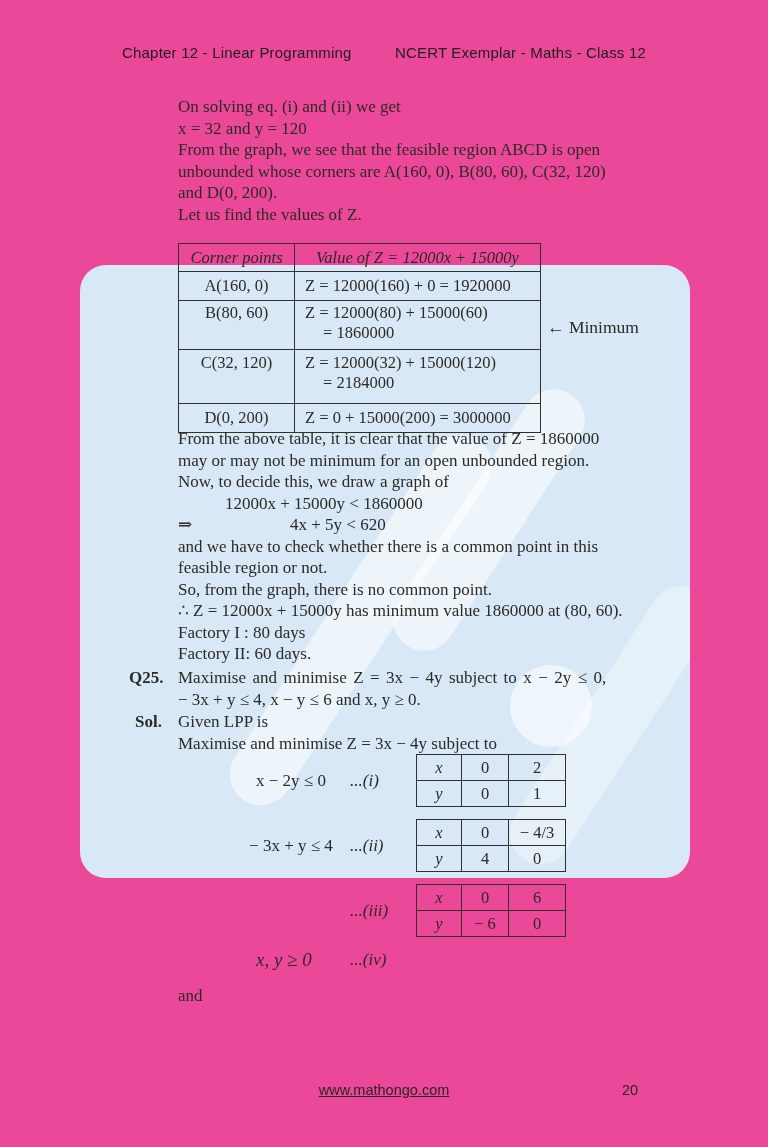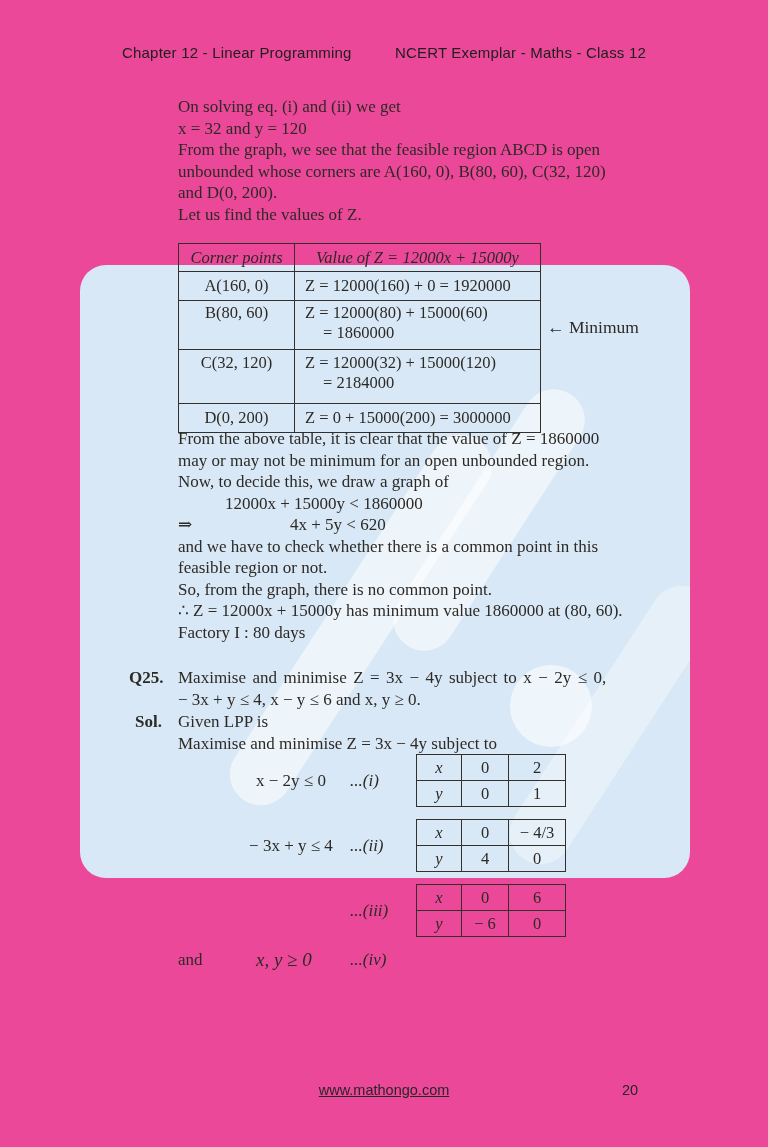--- a/index.html
+++ b/index.html
@@ -76,21 +76,21 @@
     font-size:17px; white-space:nowrap;
   }
   .c-ref { position:absolute; left:172px; width:70px; height:54px; display:flex; align-items:center; font-style:italic; font-size:17px; }
   .c-table { position:absolute; left:238px; top:0; }
   table.mini { border-collapse:collapse; background:transparent; }
   table.mini td { border:1.5px solid #333029; height:25px; text-align:center; font-size:16.5px; padding:0; }
   table.mini td:nth-child(1) { width:44px; font-style:italic; }
   table.mini td:nth-child(2) { width:46px; }
   table.mini td:nth-child(3) { width:56px; }
   .c-row.r3 { top:194px; height:28px; }
-  .c-and { position:absolute; left:0; line-height:28px; font-size:17px; }
+  .c-and { position:absolute; left:0; line-height:28px; font-size:17px;margin-top:36px; }
   .c-eq4 { position:absolute; left:78px; line-height:28px; font-style:italic; font-size:19px; }
   .c-ref4 { position:absolute; left:172px; line-height:28px; font-style:italic; font-size:17px; }
 
   .footer { position:absolute; top:1082px; left:0; width:768px;
     font-family:"Liberation Sans","DejaVu Sans",sans-serif; font-size:14.5px; color:#262626; }
   .footer .site { position:absolute; left:0; top:0; width:768px; text-align:center;text-decoration:underline; }
   .footer .pagenum { position:absolute; left:622px; top:0; }
 </style>
 </head>
 <body>
@@ -161,20 +161,21 @@
       <div class="line eq-ind">12000x + 15000y &lt; 1860000</div>
       <div class="eq-row">
         <span class="implies">⇒</span>
         <span class="eq2">4x + 5y &lt; 620</span>
       </div>
       <div class="line">and we have to check whether there is a common point in this</div>
       <div class="line">feasible region or not.</div>
       <div class="line">So, from the graph, there is no common point.</div>
       <div class="line">∴ Z = 12000x + 15000y has minimum value 1860000 at (80, 60).</div>
       <div class="line">Factory I : 80 days</div>
+      <div class="line">Factory II: 60 days.</div>
     </div>
 
     <div class="qblock">
       <span class="hang-label">Q25.</span>
       <div class="line q-line1">Maximise and minimise Z = 3x − 4y subject to x − 2y ≤ 0,</div>
       <div class="line">− 3x + y ≤ 4, x − y ≤ 6 and x, y ≥ 0.</div>
     </div>
 
     <div class="solblock">
       <span class="hang-label">Sol.</span>

